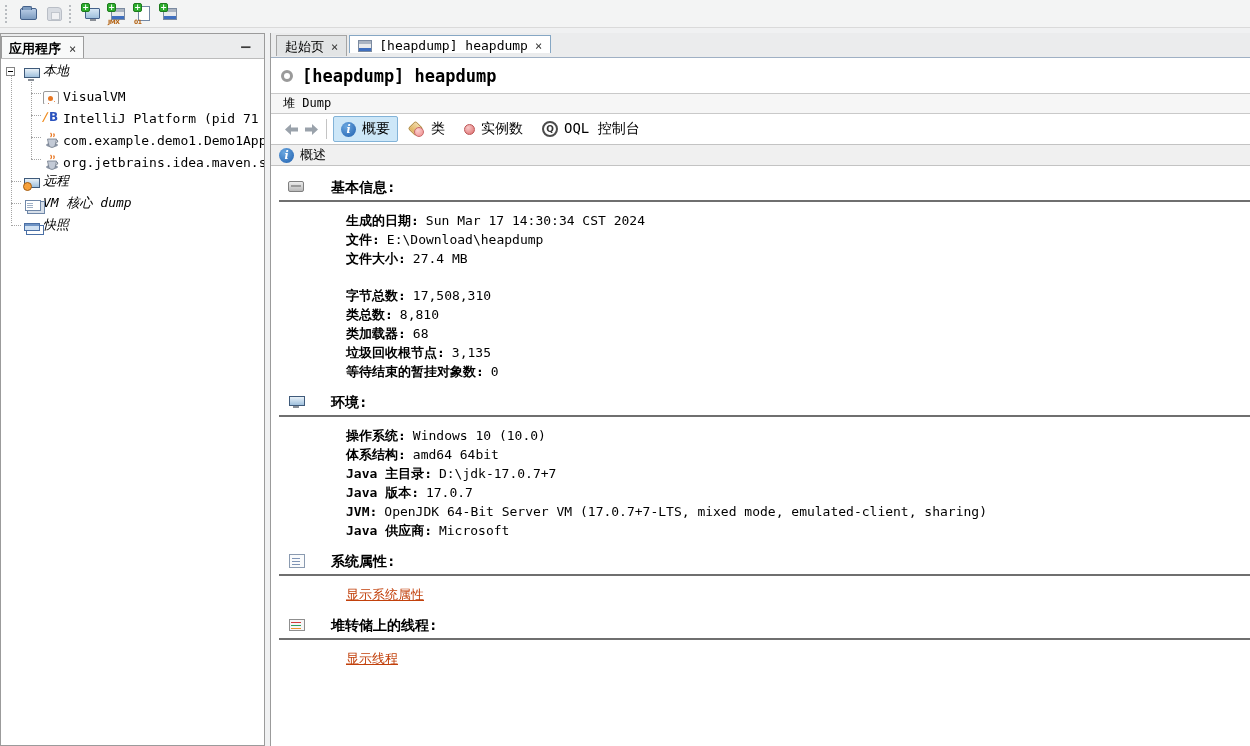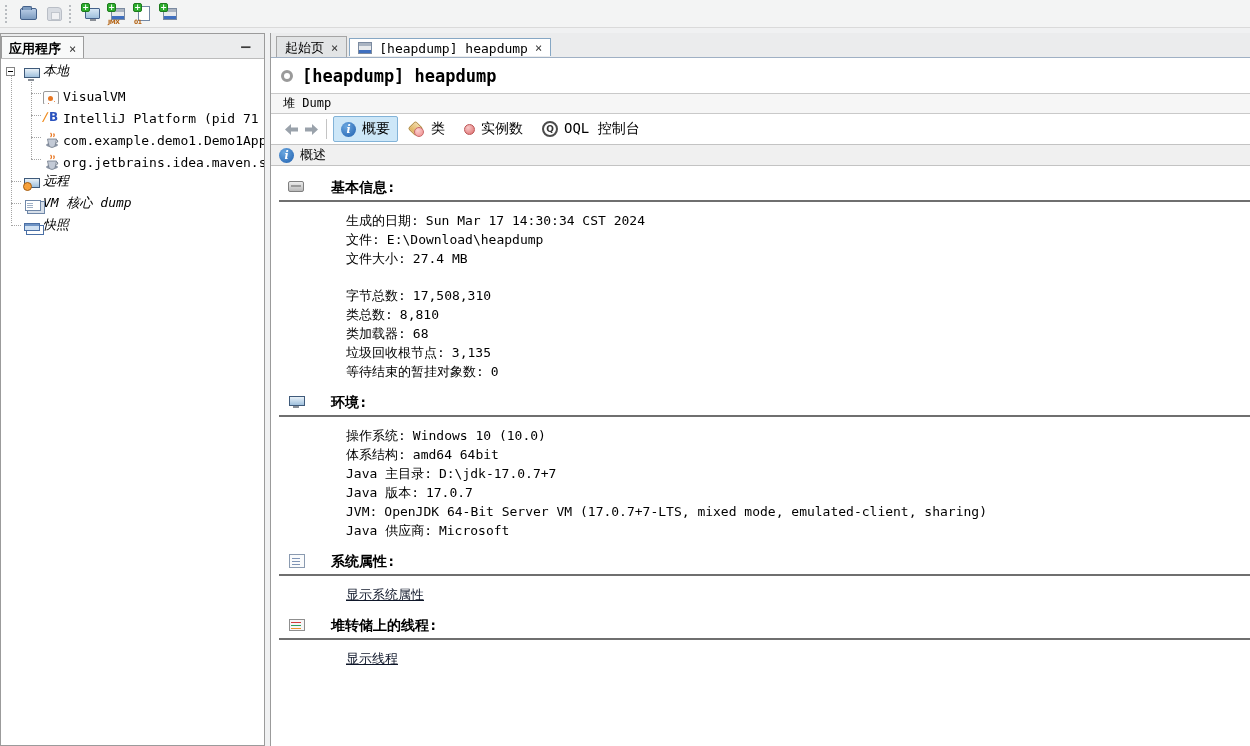--- a/index.html
+++ b/index.html
@@ -67,21 +67,21 @@
     box-shadow:3px 3px 0 0 #fff, 3px 3px 0 1px #4a6fa5; }
   .icon-snap:before { content:""; position:absolute; top:0; left:0; right:0; height:2px; background:#6e93c4; }
   .icon-java { top:0; left:1px; }
 
   
   #splitter { position:absolute; left:266px; top:33px; width:4px; bottom:0; background:#f0f1f2; }
 
   
   #main { position:absolute; left:270px; top:33px; right:0; bottom:0; display:flex; flex-direction:column;
     border-left:1px solid #9b9b9b; background:#fff; }
-  #main-tabbar { height:25px; background:#ebeced; border-bottom:1px solid #9fb0c4; display:flex; align-items:center; padding:2px 0 0 5px; }
+  #main-tabbar { height:25px; background:#ebeced; border-bottom:1px solid #9fb0c4; display:flex; align-items:flex-start; padding:2px 0 0 5px; }
   .mtab { padding:2px 8px 0 8px; display:flex; align-items:center; gap:7px; font-size:13px;
     background:#e2e4e5; border:1px solid #a5a5a5; border-bottom:none; margin-right:2px; cursor:default; }
   .mtab.active { background:#fff; border-color:#86a7c4; position:relative; z-index:2; margin-bottom:-1px; }
   #title-row { height:35px; display:flex; align-items:center; gap:9px; padding-left:10px; background:#fff; }
   .ring { width:12px; height:12px; border:3px solid #9a9a9a; border-radius:50%; }
   #page-title { font-weight:bold; font-size:17px; }
   #heap-bar { height:21px; background:#f6f6f6; border-top:1px solid #c9c9c9; border-bottom:1px solid #c9c9c9;
     display:flex; align-items:center; padding-left:12px; font-size:12px; }
   #nav-toolbar { height:30px; display:flex; align-items:center; padding-left:11px; background:#fff; }
   .arrow { width:18px; height:20px; display:flex; align-items:center; justify-content:center; margin-right:2px; }
@@ -104,23 +104,23 @@
     display:flex; align-items:center; gap:6px; padding-left:8px; }
   #content { flex:1; background:#fff; padding-top:13px; overflow:hidden; }
 
   
   .section { margin-bottom:13px; }
   .sec-head { display:flex; align-items:flex-start; height:18px; }
   .sec-icon { margin-left:17px; width:16px; height:16px; position:relative; flex:0 0 16px; }
   .sec-title { margin-left:27px; font-weight:bold; font-size:14px; }
   .sec-rule { border-top:2px solid #6f6f6f; margin:3px 0 0 8px; }
   .sec-body { margin:9px 0 0 75px; line-height:19px; }
-  .kv .k { font-weight:normal; margin-right:7px; }
+  .kv .k { font-weight:bold; margin-right:7px; }
   .gap { height:18px; }
-  a.link { color:#0f172a; }
+  a.link { color:#c2410c; }
   .ic-chip { top:2px; width:16px; height:11px; background:linear-gradient(#ececec,#b9b9b9); border:1px solid #7f7f7f; border-radius:2px; }
   .ic-chip:after { content:""; position:absolute; left:2px; top:3px; right:2px; height:2px; background:#9a9a9a; }
   .ic-env { top:2px; left:1px; width:14px; height:10px; background:linear-gradient(#e8f1f8,#9fc0dd); border:1px solid #3f5a7a; }
   .ic-env:after { content:""; position:absolute; left:3px; bottom:-3px; width:6px; height:2px; background:#888e96; }
   .ic-props { top:1px; left:1px; width:13px; height:14px; background:#fafbfc; border:1px solid #8a9ab0; }
   .ic-props:after { content:""; position:absolute; left:2px; top:3px; width:8px; height:1px; background:#7f94b5;
     box-shadow:0 3px 0 0 #7f94b5, 0 6px 0 0 #7f94b5; }
   .ic-threads { top:2px; left:1px; width:14px; height:12px; background:#f6f6f6; border:1px solid #8f8f8f; }
   .ic-threads:after { content:""; position:absolute; left:1px; top:2px; width:10px; height:1px; background:#d23a3a;
     box-shadow:0 3px 0 0 #2e9e5b, 0 6px 0 0 #e8922a; }

